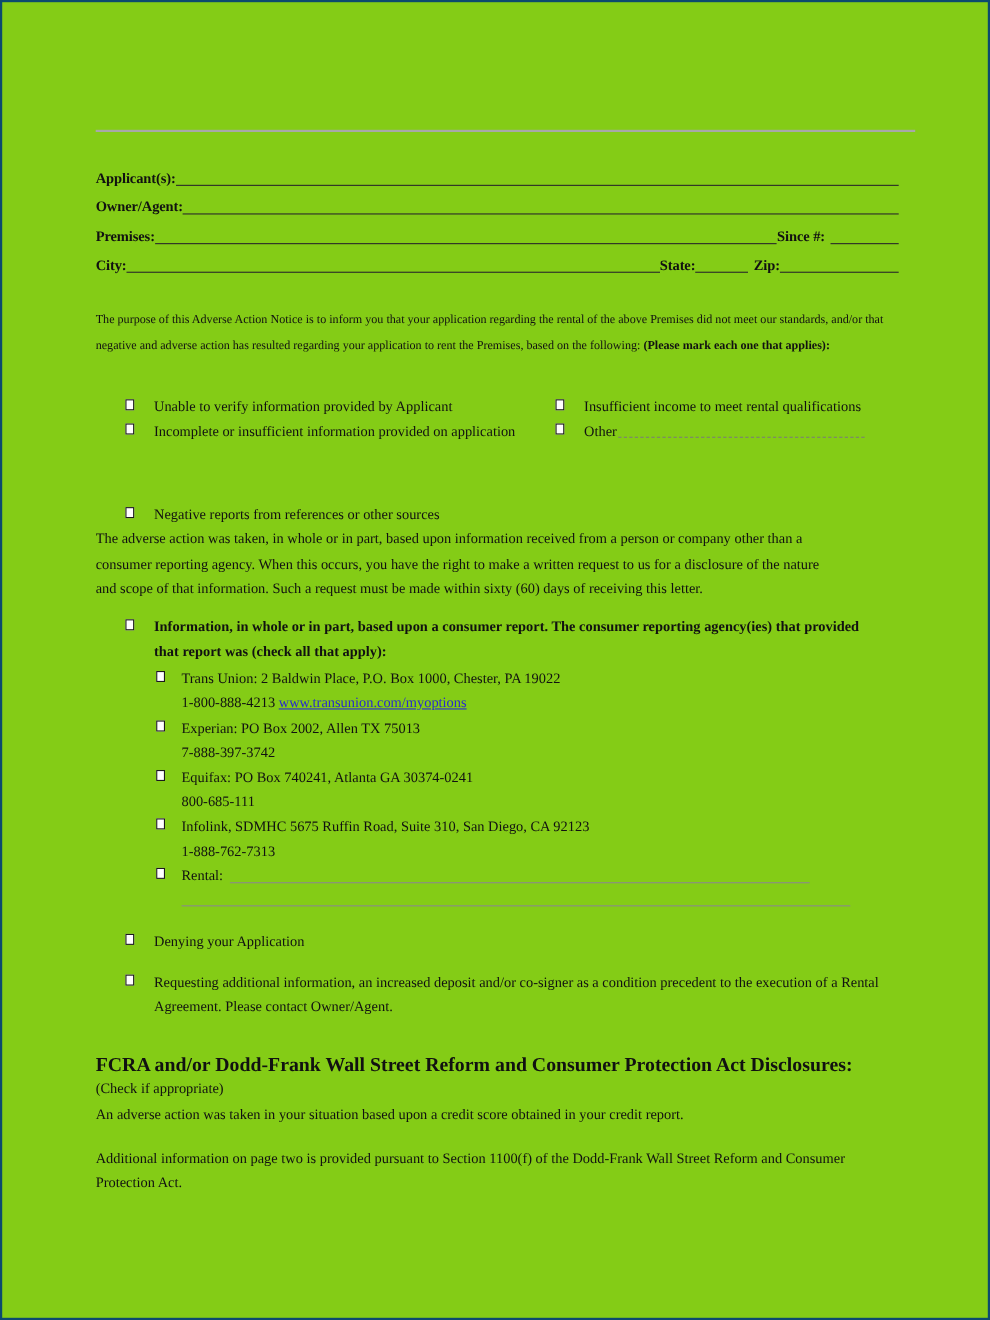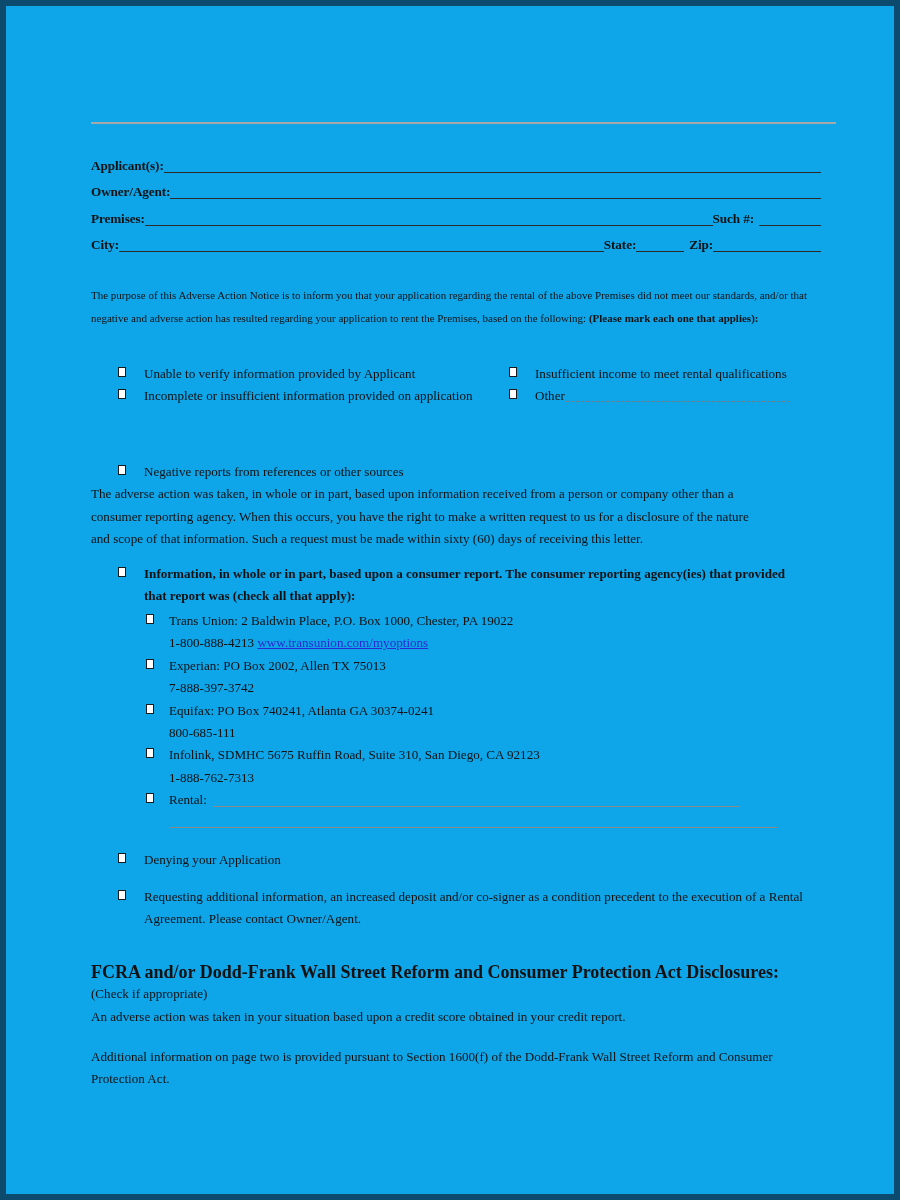--- a/index.html
+++ b/index.html
@@ -16,22 +16,22 @@
     position: relative;
     overflow: hidden;
   }
   .page {
     position: absolute;
     left: 0;
     top: 0;
     width: 900px;
     height: 1200px;
     box-sizing: border-box;
-    border: 6px solid #0c4a6e;
-    background: #0ea5e9;
+    border: 2px solid #0c4a6e;
+    background: #84cc16;
   }
 
   
   .top-rule {
     position: absolute;
     left: 85px;
     top: 116px;
     width: 745px;
     height: 2px;
     background: #a8a8a8;
@@ -258,21 +258,21 @@
     </div>
 
     <div class="field-row">
       <span class="field-label">Owner/Agent:</span>
       <span class="field-rule"></span>
     </div>
 
     <div class="field-row">
       <span class="field-label">Premises:</span>
       <span class="field-rule"></span>
-      <span class="field-label">Such #:</span>
+      <span class="field-label">Since #:</span>
       <span class="gap-sm"></span>
       <span class="field-rule w-unit"></span>
     </div>
 
     <div class="field-row">
       <span class="field-label">City:</span>
       <span class="field-rule"></span>
       <span class="field-label">State:</span>
       <span class="field-rule w-state"></span>
       <span class="gap-sm"></span>
@@ -379,15 +379,15 @@
       <span>Requesting additional information, an increased deposit and/or co-signer as a condition precedent to the execution of a Rental Agreement.  Please contact Owner/Agent.</span>
     </div>
   </div>
 
   <div class="fcra">
     <div class="fcra-title">FCRA and/or Dodd-Frank Wall Street Reform and Consumer Protection Act Disclosures:</div>
     <div class="fcra-sub">(Check if appropriate)</div>
     <div class="fcra-note"> An adverse action was taken in your situation based upon a credit score obtained in your credit report.</div>
   </div>
 
-  <div class="closing">Additional information on page two is provided pursuant to Section 1600(f) of the Dodd-Frank Wall Street Reform and Consumer Protection Act.</div>
+  <div class="closing">Additional information on page two is provided pursuant to Section 1100(f) of the Dodd-Frank Wall Street Reform and Consumer Protection Act.</div>
 
 </div>
 
 </body></html>

